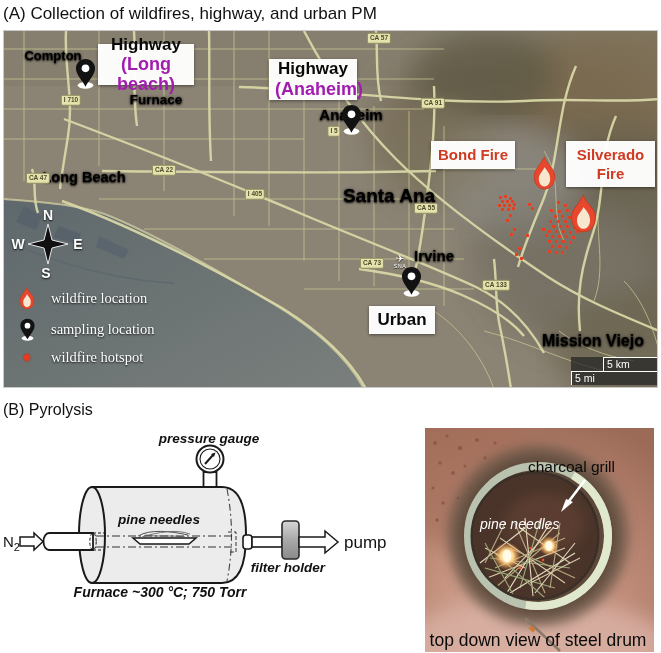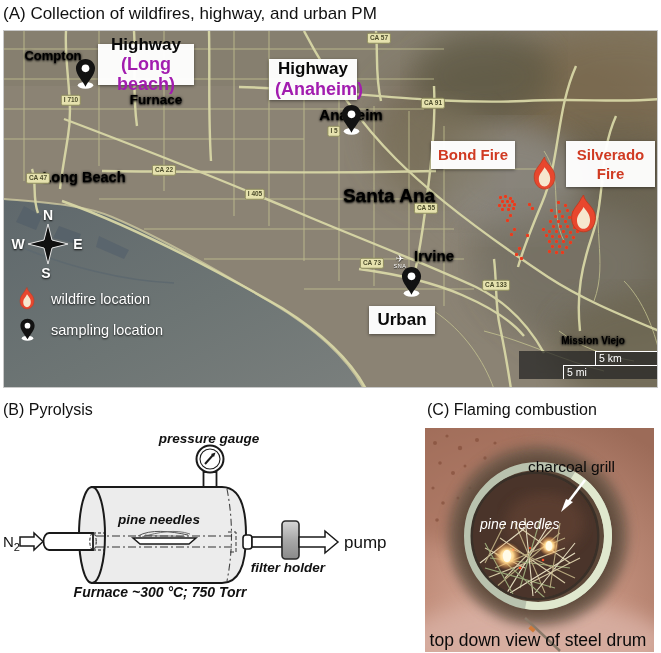--- a/index.html
+++ b/index.html
@@ -24,29 +24,29 @@
     text-align:center;padding:2px 6px;box-sizing:border-box;display:flex;flex-direction:column;justify-content:center;}
   .firebox div{font-size:15px;font-weight:700;color:#d03a22;line-height:1.3;white-space:nowrap;}
   .hot{position:absolute;width:3.4px;height:3.4px;background:#e83a1e;border-radius:1px;
     box-shadow:0 0 1px rgba(255,106,58,.9);}
   .pin,.flame{position:absolute;}
   .compass{position:absolute;left:8px;top:176px;width:72px;height:78px;}
   .compass .pt{position:absolute;color:#fff;font-weight:700;font-size:14px;
     text-shadow:0 1px 2px rgba(0,0,0,.9);transform:translate(-50%,-50%);}
   .legend{position:absolute;left:10px;top:256px;display:flex;flex-direction:column;gap:8px;}
   .lrow{display:flex;align-items:center;gap:11px;color:#fff;font-size:14.5px;
-    text-shadow:0 1px 2px rgba(0,0,0,.85);}
+    text-shadow:0 1px 2px rgba(0,0,0,.85);font-family:Liberation Serif, serif;}
   .lico{width:26px;display:flex;justify-content:center;align-items:center;}
   .dot{background:#e83a1e;border-radius:50%;box-shadow:0 0 2px #a82a12;display:inline-block;}
   .airport{position:absolute;transform:translate(-50%,-50%);text-align:center;color:#fff;
     text-shadow:0 1px 1px rgba(0,0,0,.8);line-height:1;}
   .airport .pl{font-size:10px;}
   .airport .cd{font-size:5.5px;letter-spacing:.5px;}
-  .scale{position:absolute;right:0px;bottom:8px;width:94px;background:rgba(35,35,35,.72);
-    color:#fff;font-size:10.5px;line-height:1;padding-left:44px;}
+  .scale{position:absolute;right:0px;bottom:2px;width:86px;background:rgba(35,35,35,.72);
+    color:#fff;font-size:10.5px;line-height:1;}
   .scale .km{margin-left:32px;border-top:1px solid #fff;border-left:1px solid #fff;padding:1px 3px 1px 3px;}
   .scale .mi{border-top:1px solid #fff;border-left:1px solid #fff;padding:1px 3px 2px 3px;}
   svg text{font-family:"Liberation Sans",sans-serif;}
   .diagram{position:absolute;left:0;top:425px;}
   .photo{position:absolute;left:425px;top:428px;}
 </style>
 </head>
 <body>
 
 <div class="fig">
@@ -156,38 +156,44 @@
         <div class="lrow">
           <span class="lico">
             <svg width="17" height="23" viewBox="0 0 24 34">
               <ellipse cx="12" cy="30" rx="8.5" ry="3.6" fill="#fff"></ellipse>
               <path d="M12 1C6 1 1.5 5.6 1.5 11.3 c0 7.6 8 14.5 10.5 20.2 2.5-5.7 10.5-12.6 10.5-20.2 C22.5 5.6 18 1 12 1z" fill="#121212"></path>
               <circle cx="12" cy="11.3" r="4.2" fill="#fff"></circle>
             </svg>
           </span>
           <span>sampling location</span>
         </div>
+        <div class="lrow">
+          <span class="lico">
+            <span class="dot" style="width:6.5px;height:6.5px"></span>
+          </span>
+          <span>wildfire hotspot</span>
+        </div>
       </div>
 
     <div class="airport" style="left:396px;top:231px">
       <div class="pl">✈</div>
       <div class="cd">SNA</div>
     </div>
 
     <div class="scale">
       <div class="km">5 km</div>
       <div class="mi">5 mi</div>
     </div>
   <div class="city" style="left: 49px; top: 25px; font-size: 13px;">Compton</div>
       <div class="city" style="left: 152px; top: 69px; font-size: 13.5px;">Furnace</div>
       <div class="city" style="left: 80px; top: 147px; font-size: 14.5px;">Long Beach</div>
       <div class="city" style="left: 347px; top: 84px; font-size: 15px;">Anaheim</div>
       <div class="city" style="left: 385px; top: 165px; font-size: 19px;">Santa Ana</div>
       <div class="city" style="left: 430px; top: 225px; font-size: 15px;">Irvine</div>
-      <div class="city" style="left: 589px; top: 310px; font-size: 10px;">Mission Viejo</div>
+      <div class="city" style="left: 589px; top: 310px; font-size: 16px;">Mission Viejo</div>
       <div class="shield" style="left: 67px; top: 69px;">I 710</div>
       <div class="shield" style="left: 34px; top: 147px;">CA 47</div>
       <div class="shield" style="left: 160px; top: 139px;">CA 22</div>
       <div class="shield" style="left: 251px; top: 163px;">I 405</div>
       <div class="shield" style="left: 429px; top: 72px;">CA 91</div>
       <div class="shield" style="left: 375px; top: 7px;">CA 57</div>
       <div class="shield" style="left: 422px; top: 177px;">CA 55</div>
       <div class="shield" style="left: 368px; top: 232px;">CA 73</div>
       <div class="shield" style="left: 492px; top: 254px;">CA 133</div>
       <div class="shield" style="left: 330px; top: 100px;">I 5</div>
@@ -338,21 +344,20 @@
 
     <rect x="243" y="110" width="9" height="14" rx="3" fill="#fff" stroke="#1a1a1a" stroke-width="1.6"></rect>
     <rect x="252" y="112" width="30" height="10" fill="#fff" stroke="#1a1a1a" stroke-width="1.6"></rect>
     <rect x="282" y="96" width="17" height="38" rx="3.5" fill="url(#filt)" stroke="#2a2a2a" stroke-width="1.6"></rect>
     <path d="M299,112 H325 V106 L338,117 L325,128 V122 H299 Z" fill="#fff" stroke="#1a1a1a" stroke-width="1.5"></path>
     <text x="344" y="123" font-size="17" fill="#111">pump</text>
     <text x="288" y="147" text-anchor="middle" font-size="13.5" font-style="italic" font-weight="600" fill="#111">filter holder</text>
     <text x="160" y="172" text-anchor="middle" font-size="14" font-style="italic" font-weight="600" fill="#111">Furnace ~300 °C; 750 Torr</text>
   </svg>
 
-  <div class="ptitle c">(C) Flaming combustion</div>
 
   <svg class="photo" width="229" height="224" viewBox="0 0 229 224">
     <defs>
       <radialGradient id="drum" cx="0.42" cy="0.85" r="0.95">
         <stop offset="0" stop-color="#dcb2a2"></stop>
           <stop offset="0.45" stop-color="#c28f7c"></stop>
           <stop offset="1" stop-color="#9c6b58"></stop>
       </radialGradient>
       <radialGradient id="glow">
         <stop offset="0" stop-color="#ffffff"></stop>

